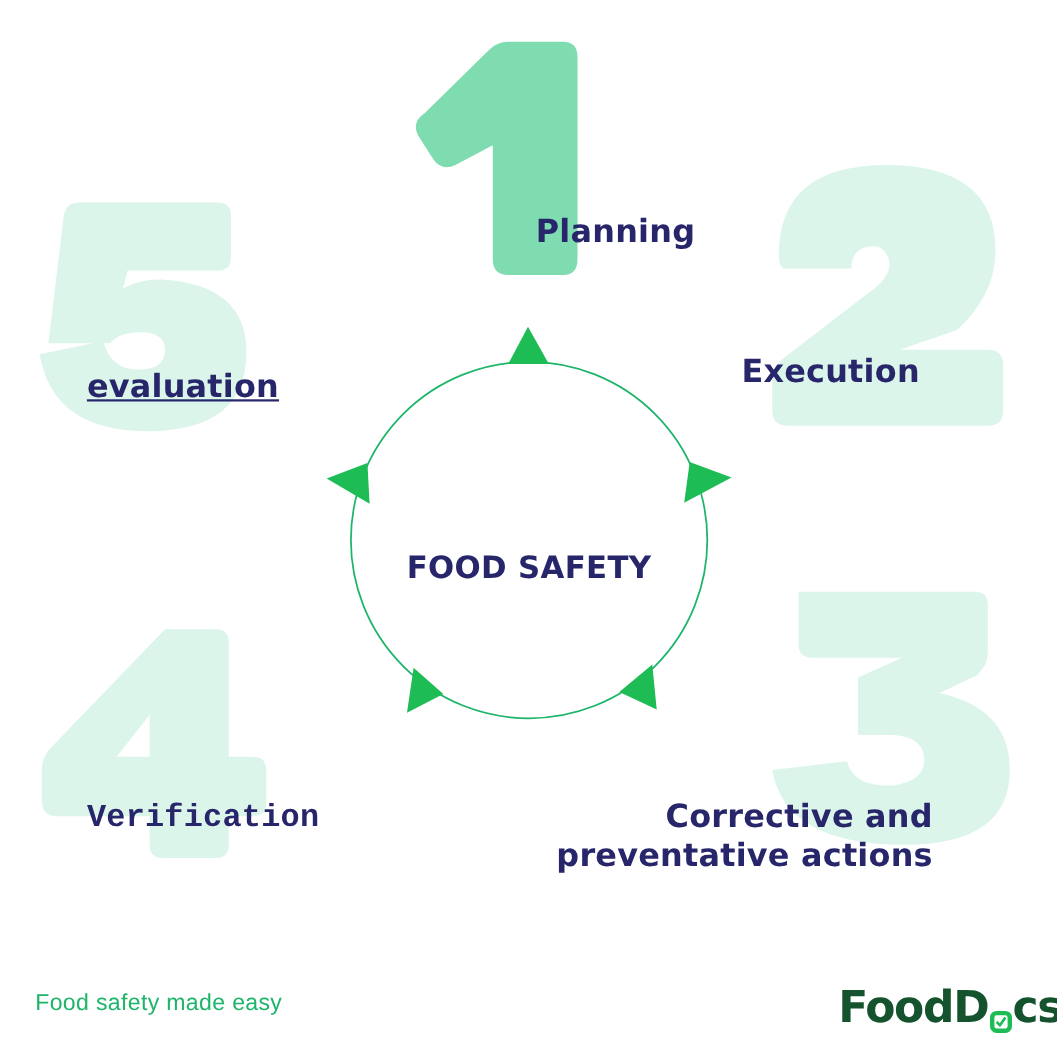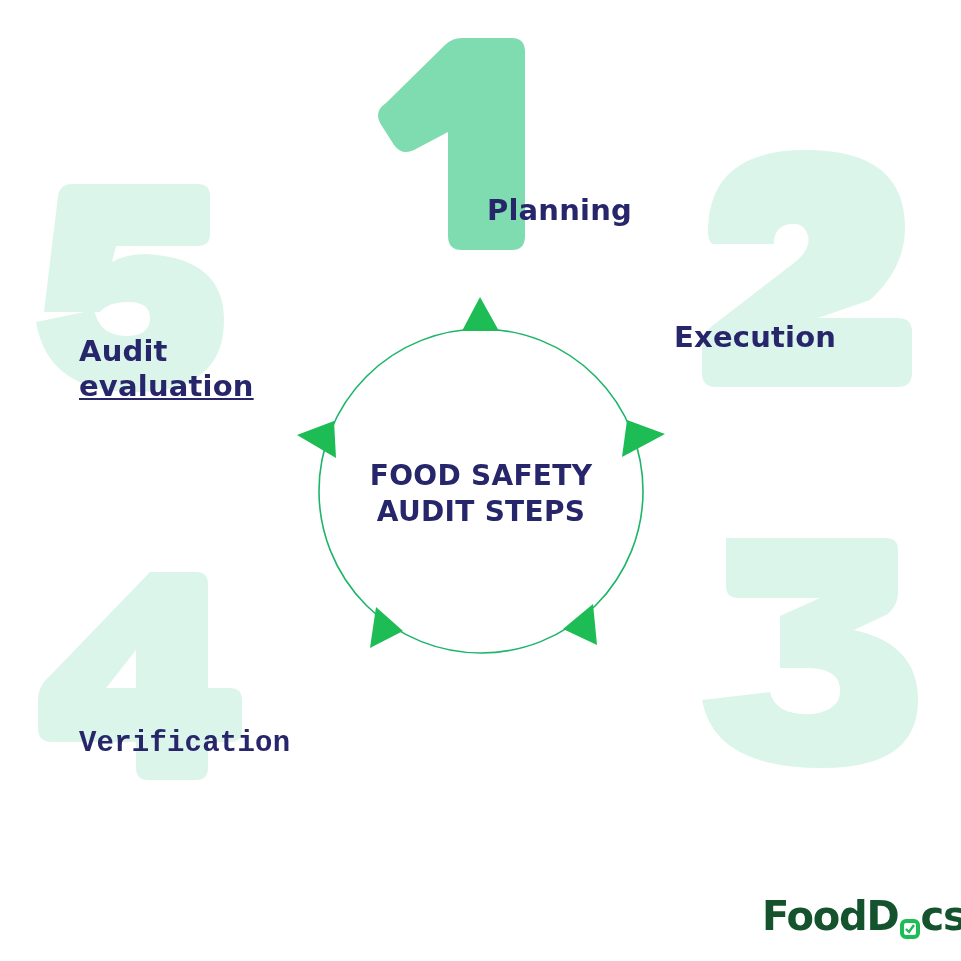--- a/index.html
+++ b/index.html
@@ -23,21 +23,21 @@
     .center-title {
       position: absolute;
       left: 320px; top: 458px; width: 322px;
       text-align: center;
       color: #27266b;
       font-weight: bold;
       font-size: 28px;
       line-height: 36px;
       letter-spacing: 0.3px;
     }
-    .center-title span { display: block; }
+    .center-title span { display: block; margin-top: 40px; }
     .tagline {
       position: absolute; left: 32px; top: 900px;
       color: #1db56a; font-size: 21px;
       font-family: "Liberation Sans", "DejaVu Sans", sans-serif;
       letter-spacing: 0.3px;
     }
     .brand {
       position: absolute; left: 762px; top: 893px;
       color: #14532d; font-weight: bold; font-size: 40px;
       font-family: "DejaVu Sans", sans-serif;
@@ -84,31 +84,34 @@
       <polygon points="480,297 462,331 499,331"></polygon>
       <polygon points="665,434 627,420 622,457"></polygon>
       <polygon points="597,645 593,604 563,629"></polygon>
       <polygon points="370,648 403,631 376,607"></polygon>
       <polygon points="297,435 336,458 334,421"></polygon>
     </g>
   </svg>
 
   <div class="label" style="left:487px; top:193px;">Planning</div>
   <div class="label" style="left:674px; top:320px;">Execution</div>
+  <div class="label" style="left:482px; top:725px; text-align:right; width:366px;">
+    <span style="display:block;">Corrective and</span>
+    <span style="display:block;">preventative actions</span>
+  </div>
   <div class="label" style="left:79px; top:726px;font-family:Liberation Mono, monospace;">Verification</div>
   <div class="label" style="left:79px; top:334px;">
-    <span style="display:block;">Audit</span>
     <span style="display:block;text-decoration:underline;">evaluation</span>
   </div>
 
   <div class="center-title">
     <span>FOOD SAFETY</span>
-    <span>AUDIT STEPS</span>
   </div>
 
+  <div class="tagline">Food safety made easy</div>
   <div class="brand">
     <span>FoodD</span>
     <span class="o-check">
       <svg width="10" height="10" viewBox="0 0 10 10">
           <polyline points="1,5 4,8 9,1" fill="none" stroke="#1dbc55" stroke-width="2.4"></polyline>
         </svg>
     </span>
     <span>cs</span>
   </div>
 </div>

